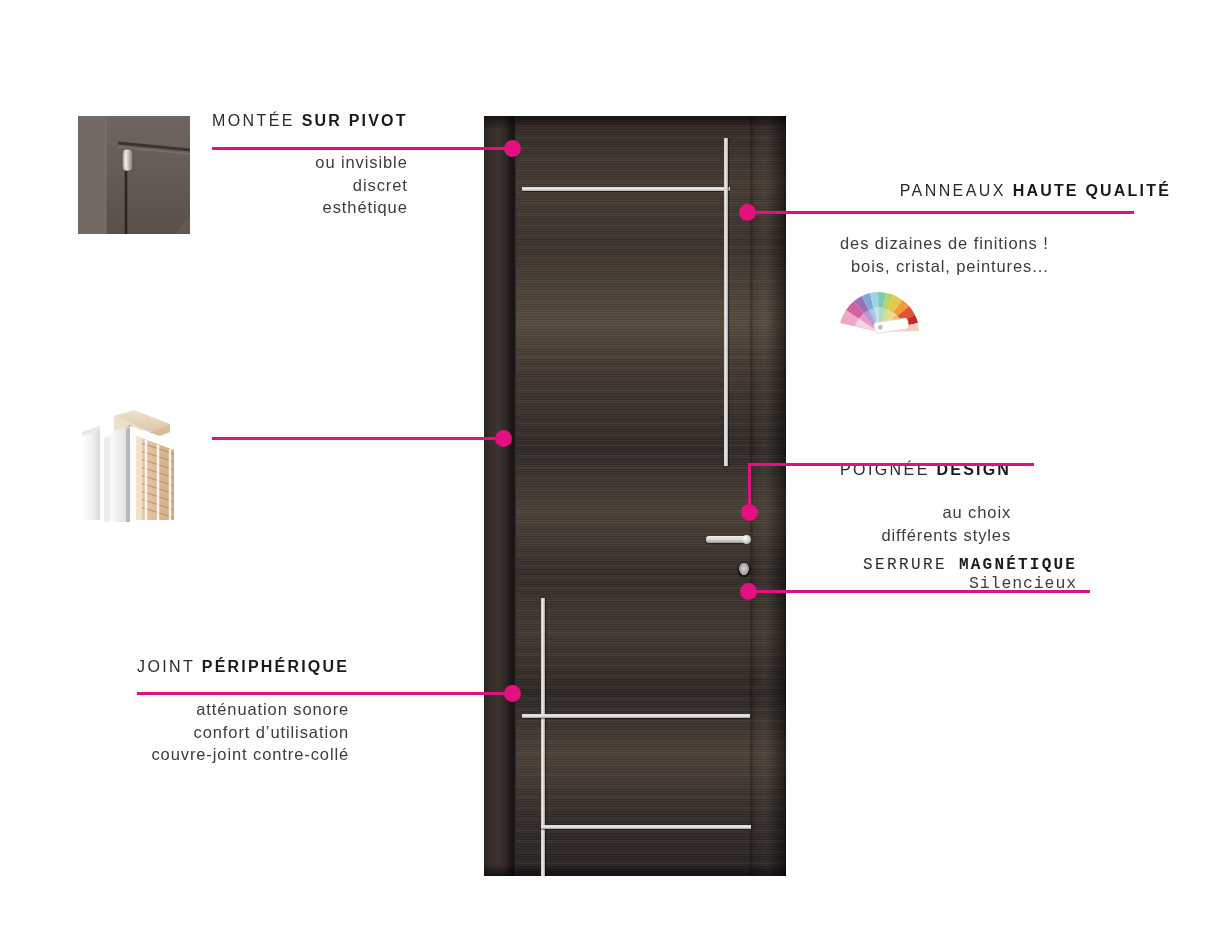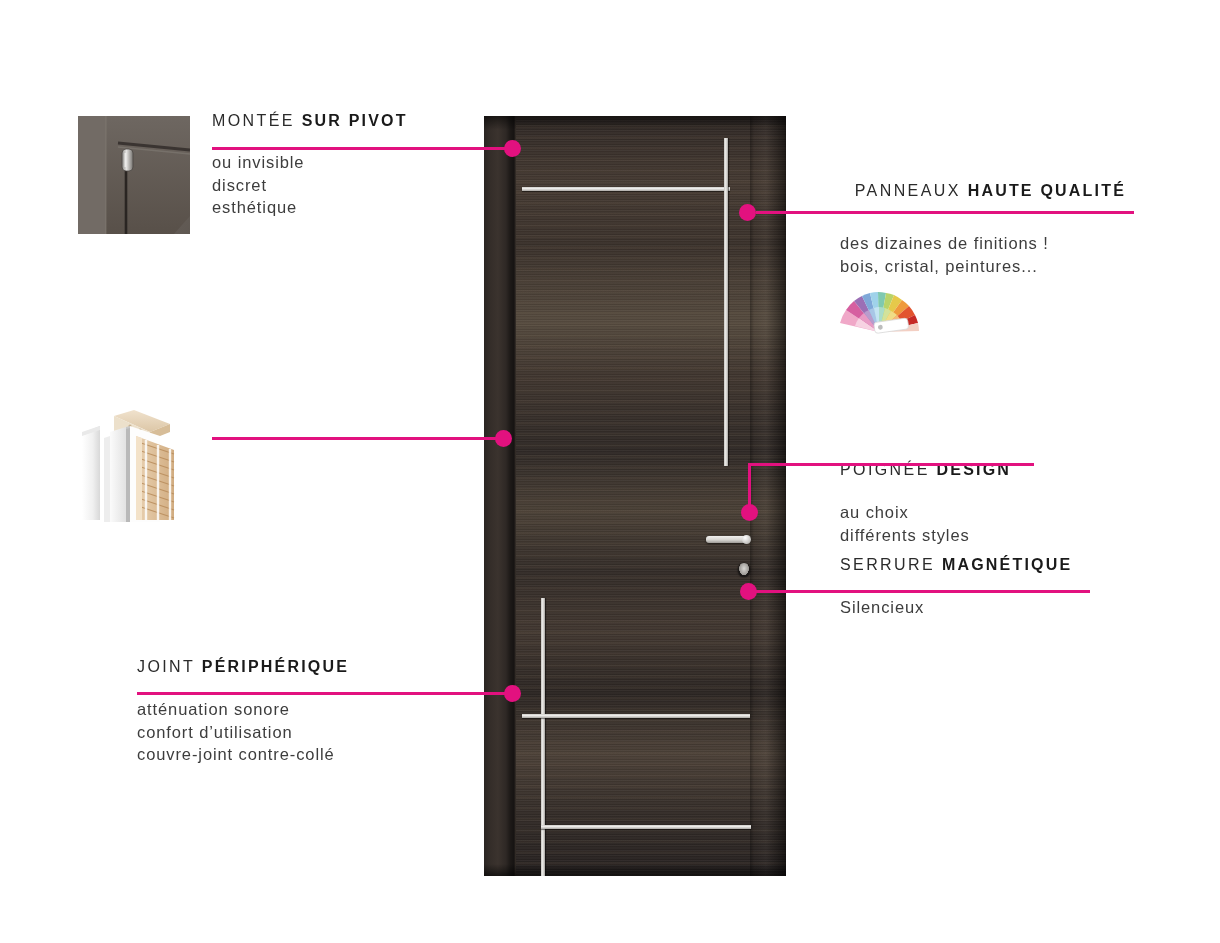--- a/index.html
+++ b/index.html
@@ -31,20 +31,21 @@
     line-height: 1;
   }
   .heading b { font-weight: 700; color: #1a1a1a; letter-spacing: 2.2px; }
   .heading.right { text-align: right; }
   .body-lines {
     font-size: 16.5px;
     letter-spacing: 0.9px;
     color: #3d3d3d;
     line-height: 22.6px;
     white-space: nowrap;
+    text-align: right;
   }
 
   
   .rule {
     position: absolute;
     height: 3px;
     background: #e2117f;
   }
   .rule-v {
     position: absolute;
@@ -344,21 +345,21 @@
     </div>
     <div class="body-lines" style="margin-top:22px;">
       <div>ou invisible</div>
       <div>discret</div>
       <div>esthétique</div>
     </div>
   </div>
   <div class="rule" style="left:212px; top:147px; width:300px;"></div>
   <div class="dot" style="left:504px; top:140px;"></div>
 
-  <div class="callout" style="left:632px; top:183px; width:494px;">
+  <div class="callout" style="left:677px; top:183px; width:494px;">
     <div class="heading right">
       <span>PANNEAUX </span><b>HAUTE QUALITÉ</b>
     </div>
   </div>
   <div class="rule" style="left:756px; top:211px; width:378px;"></div>
   <div class="dot" style="left:739px; top:204px;"></div>
   <div class="body-lines" style="position:absolute; left:840px; top:232px;">
     <div>des dizaines de finitions !</div>
     <div>bois, cristal, peintures...</div>
   </div>
@@ -373,25 +374,25 @@
     <div class="body-lines" style="margin-top:23px;">
       <div>au choix</div>
       <div>différents styles</div>
     </div>
   </div>
 
   <div class="rule" style="left:748px; top:463px; width:286px;"></div>
   <div class="rule-v" style="left:748px; top:463px; height:50px;"></div>
   <div class="dot" style="left:741px; top:504px;"></div>
 
-  <div class="callout" style="left:840px; top:557px;">
+  <div class="callout" style="left:863px; top:557px;font-family:Liberation Mono, monospace;">
     <div class="heading">
       <span>SERRURE </span><b>MAGNÉTIQUE</b>
     </div>
-    <div class="body-lines" style="margin-top:23px;">
+    <div class="body-lines" style="">
       <div>Silencieux</div>
     </div>
   </div>
   <div class="rule" style="left:748px; top:590px; width:342px;"></div>
   <div class="dot" style="left:740px; top:583px;"></div>
 
   <div class="callout" style="left:137px; top:659px;">
     <div class="heading">
       <span>JOINT </span><b>PÉRIPHÉRIQUE</b>
     </div>

